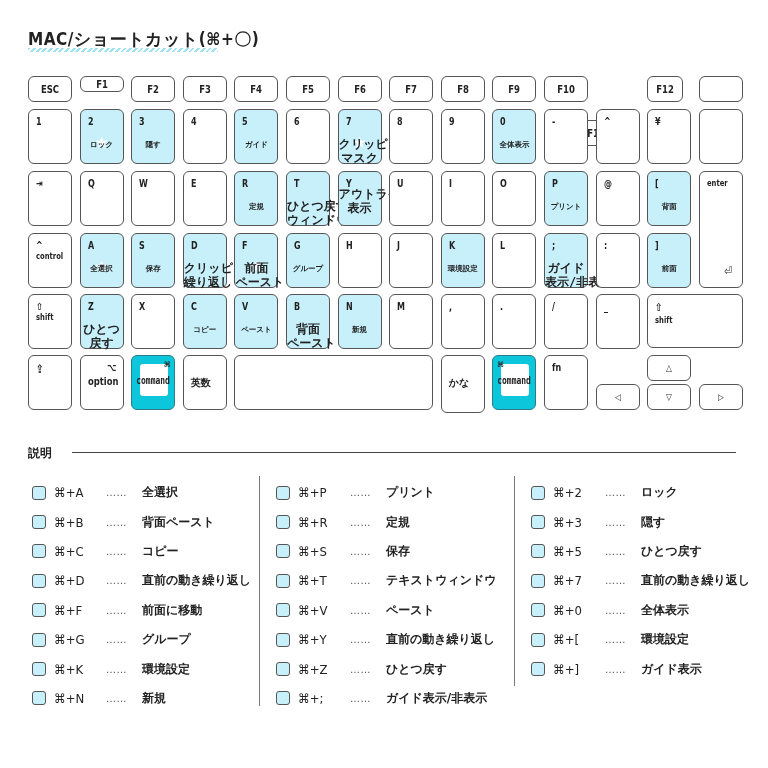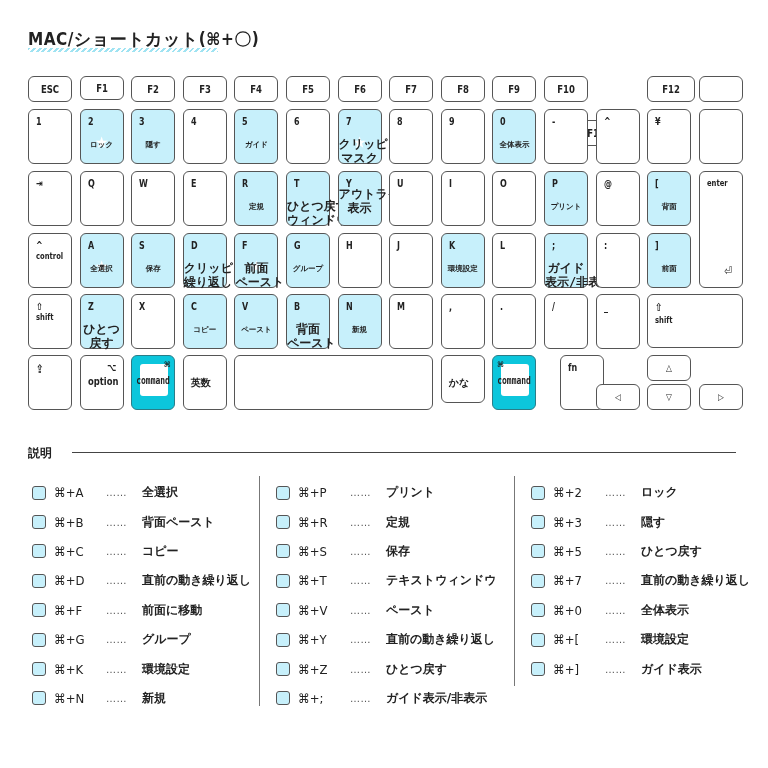--- a/index.html
+++ b/index.html
@@ -30,21 +30,21 @@
 </head>
 <body>
 
 <div class="title">MAC/ショートカット(⌘+〇)</div>
 <div class="title-underline"></div>
 
 <div id="kb">
     <div class="key fn" style="left: 28px; top: 76px; width: 44px; height: 26px;">
       <span class="main">ESC</span>
     </div>
-    <div class="key fn" style="left: 79.6px; top: 76px; width: 44px; height: 24px;">
+    <div class="key fn" style="left: 79.6px; top: 76px; width: 44px; height: 16px;">
       <span class="main">F1</span>
     </div>
     <div class="key fn" style="left: 131.2px; top: 76px; width: 44px; height: 26px;">
       <span class="main">F2</span>
     </div>
     <div class="key fn" style="left: 182.8px; top: 76px; width: 44px; height: 26px;">
       <span class="main">F3</span>
     </div>
     <div class="key fn" style="left: 234.4px; top: 76px; width: 44px; height: 26px;">
       <span class="main">F4</span>
@@ -63,21 +63,21 @@
     </div>
     <div class="key fn" style="left: 492.4px; top: 76px; width: 44px; height: 26px;">
       <span class="main">F9</span>
     </div>
     <div class="key fn" style="left: 544px; top: 76px; width: 44px; height: 26px;">
       <span class="main">F10</span>
     </div>
     <div class="key fn" style="left: 564px; top: 76px; width: 64px; height: 26px; margin-top: 44px;">
       <span class="main">F11</span>
     </div>
-    <div class="key fn" style="left: 647.2px; top: 76px; width: 48px; height: 26px;">
+    <div class="key fn" style="left: 647.2px; top: 76px; width: 36px; height: 26px;">
       <span class="main">F12</span>
     </div>
     <div class="key fn" style="left: 698.8px; top: 76px; width: 44px; height: 26px;"></div>
     <div class="key " style="left: 28px; top: 109px; width: 44px; height: 55px;">
       <span class="main">1</span>
     </div>
     <div class="key hl" style="left: 79.6px; top: 109px; width: 44px; height: 55px;">
       <span class="star">★</span>
       <span class="main">2</span>
       <span class="sub lg">ロック</span>
@@ -282,29 +282,29 @@
     </div>
     <div class="key cmd" style="left: 131.2px; top: 355px; width: 44px; height: 55px;">
       <div class="inner"></div>
       <span class="glyph" style="right:4px;top:3px">⌘</span>
       <span class="cmdtxt">command</span>
     </div>
     <div class="key " style="left: 182.8px; top: 355px; width: 44px; height: 55px;">
       <span class="main" style="top:20px;font-size:10px;transform:none">英数</span>
     </div>
     <div class="key " style="left: 234.4px; top: 355px; width: 198.8px; height: 55px;"></div>
-    <div class="key " style="left: 440.8px; top: 355px; width: 44px; height: 48px;">
+    <div class="key " style="left: 440.8px; top: 355px; width: 44px; height: 58px;">
       <span class="main" style="top:20px;font-size:10px;transform:none">かな</span>
     </div>
     <div class="key cmd" style="left: 492.4px; top: 355px; width: 44px; height: 55px;">
       <div class="inner"></div>
       <span class="glyph" style="left:4px;top:3px">⌘</span>
       <span class="cmdtxt">command</span>
     </div>
-    <div class="key " style="left: 560px; top: 355px; width: 44px; height: 55px;">
+    <div class="key " style="left: 544px; top: 355px; width: 44px; height: 55px;">
       <span class="main">fn</span>
     </div>
     <div class="key fn" style="left: 647.2px; top: 355px; width: 44px; height: 26px;">
       <span class="main" style="font-weight:normal;font-size:9px">△</span>
     </div>
     <div class="key fn" style="left: 595.6px; top: 384px; width: 44px; height: 26px;">
       <span class="main" style="font-weight:normal;font-size:9px">◁</span>
     </div>
     <div class="key fn" style="left: 647.2px; top: 384px; width: 44px; height: 26px;">
       <span class="main" style="font-weight:normal;font-size:9px">▽</span>

